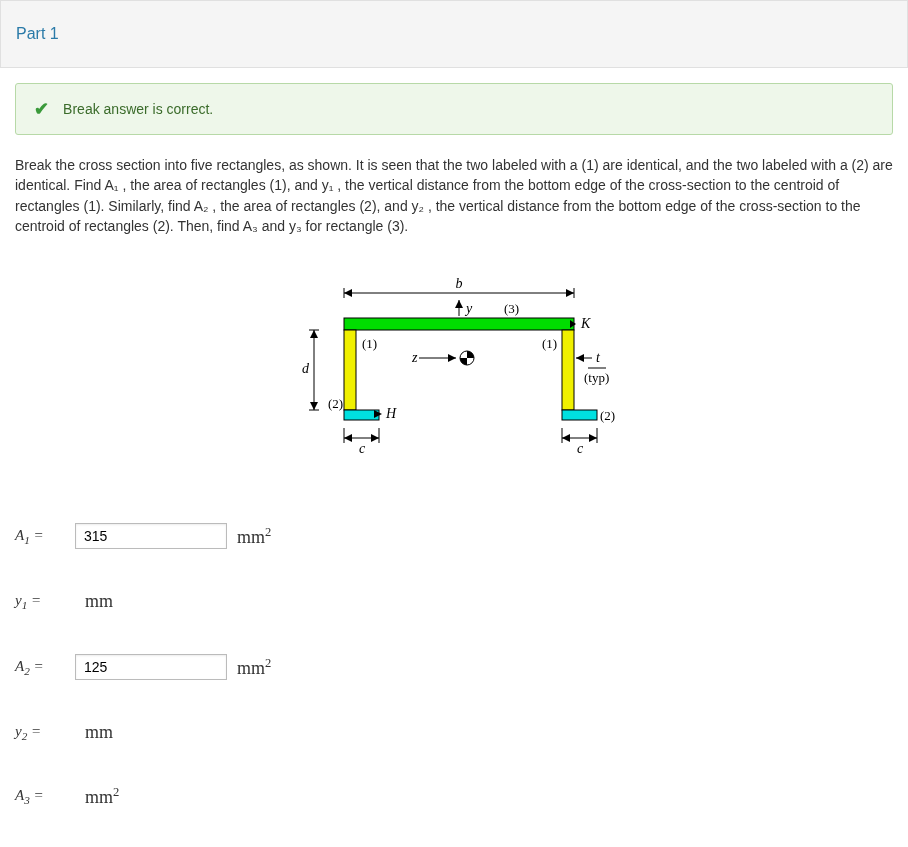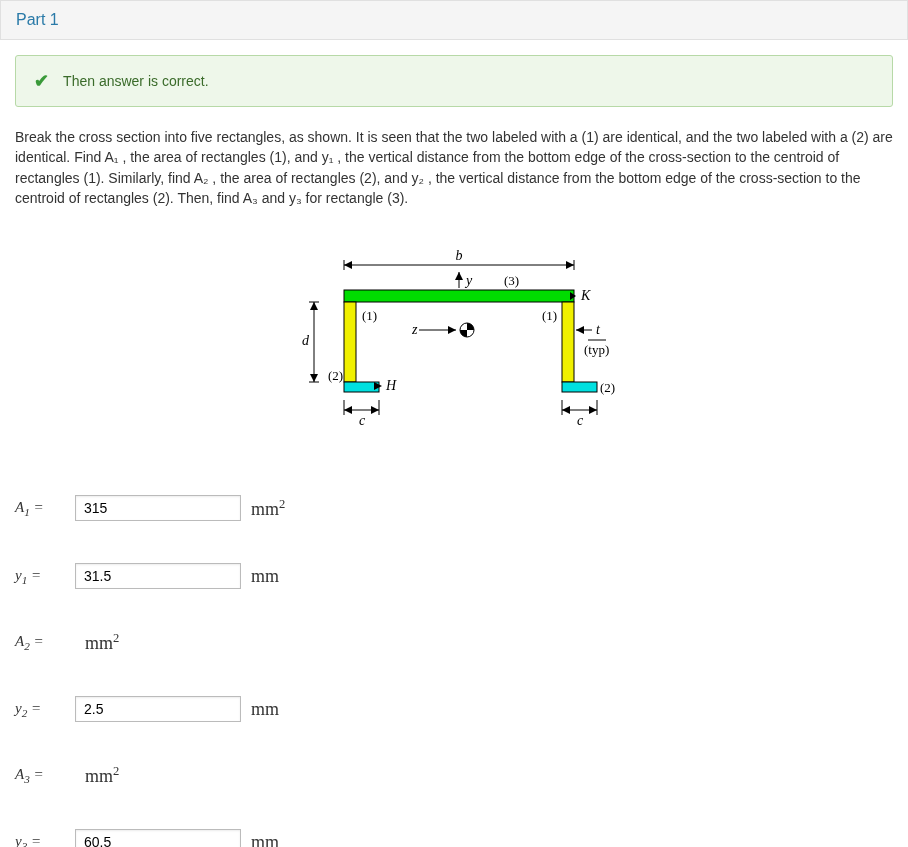--- a/index.html
+++ b/index.html
@@ -7,21 +7,21 @@
     padding: 0;
     font-family: "Helvetica Neue", Helvetica, Arial, sans-serif;
     font-size: 14px;
     color: #333;
     background: #fff;
     width: 908px;
   }
   .part-header {
     background: #f5f5f5;
     border: 1px solid #e0e0e0;
-    padding: 10px 15px;
+    padding: 24px 15px;
     color: #2a7aa8;
     font-size: 16px;
   }
   .content {
     padding: 15px;
   }
   .feedback-box {
     border: 1px solid #b7d9a7;
     background: #eef7ea;
     border-radius: 3px;
@@ -60,21 +60,21 @@
     margin-top: 42px;
   }
   .ans-label {
     width: 60px;
     font-style: italic;
     font-family: Georgia, serif;
     font-size: 15px;
     text-align: left;
   }
   .ans-input {
-    width: 166px;
+    width: 152px;
     height: 26px;
     border: 1px solid #bbb;
     padding: 2px 8px;
     font-size: 14px;
     box-sizing: border-box;
     box-shadow: inset 0 1px 2px rgba(0,0,0,0.08);
   }
   .ans-unit {
     margin-left: 10px;
     font-family: Georgia, serif;
@@ -86,21 +86,21 @@
 <body>
 
 <div class="part-header">
   <span>Part 1</span>
 </div>
 
 <div class="content">
 
   <div class="feedback-box">
     <span class="check-icon">✔</span>
-    <span>Then answer is correct.</span>
+    <span>Break answer is correct.</span>
   </div>
 
   <div class="problem-text">
     <span>Break the cross section into five rectangles, as shown. It is seen that the two labeled with a (1) are identical, and the two labeled with a (2) are identical. Find A₁ , the area of rectangles (1), and y₁ , the vertical distance from the bottom edge of the cross-section to the centroid of rectangles (1). Similarly, find A₂ , the area of rectangles (2), and y₂ , the vertical distance from the bottom edge of the cross-section to the centroid of rectangles (2). Then, find A₃ and y₃ for rectangle (3).</span>
   </div>
 
   <div class="diagram-wrap">
     <svg class="diagram" width="420" height="200" viewBox="0 0 420 200">
 
       <line x1="100" y1="15" x2="330" y2="15" stroke="#000" stroke-width="1"></line>
@@ -169,30 +169,29 @@
   </div>
 
   <div class="answers">
     <div class="ans-row">
       <span class="ans-label"><span class="italic">A</span><span class="sub">1</span> =</span>
       <input class="ans-input" type="text" value="315" style="">
       <span class="ans-unit">mm<span class="sup">2</span></span>
     </div>
     <div class="ans-row">
       <span class="ans-label"><span class="italic">y</span><span class="sub">1</span> =</span>
-      <input class="ans-input" type="text" value="31.5" style="">
       <span class="ans-unit">mm</span>
     </div>
     <div class="ans-row">
       <span class="ans-label"><span class="italic">A</span><span class="sub">2</span> =</span>
+      <input class="ans-input" type="text" value="125" style="">
       <span class="ans-unit">mm<span class="sup">2</span></span>
     </div>
     <div class="ans-row">
       <span class="ans-label"><span class="italic">y</span><span class="sub">2</span> =</span>
-      <input class="ans-input" type="text" value="2.5" style="">
       <span class="ans-unit">mm</span>
     </div>
     <div class="ans-row">
       <span class="ans-label"><span class="italic">A</span><span class="sub">3</span> =</span>
       <span class="ans-unit">mm<span class="sup">2</span></span>
     </div>
     <div class="ans-row">
       <span class="ans-label"><span class="italic">y</span><span class="sub">3</span> =</span>
       <input class="ans-input" type="text" value="60.5" style="">
       <span class="ans-unit">mm</span>

